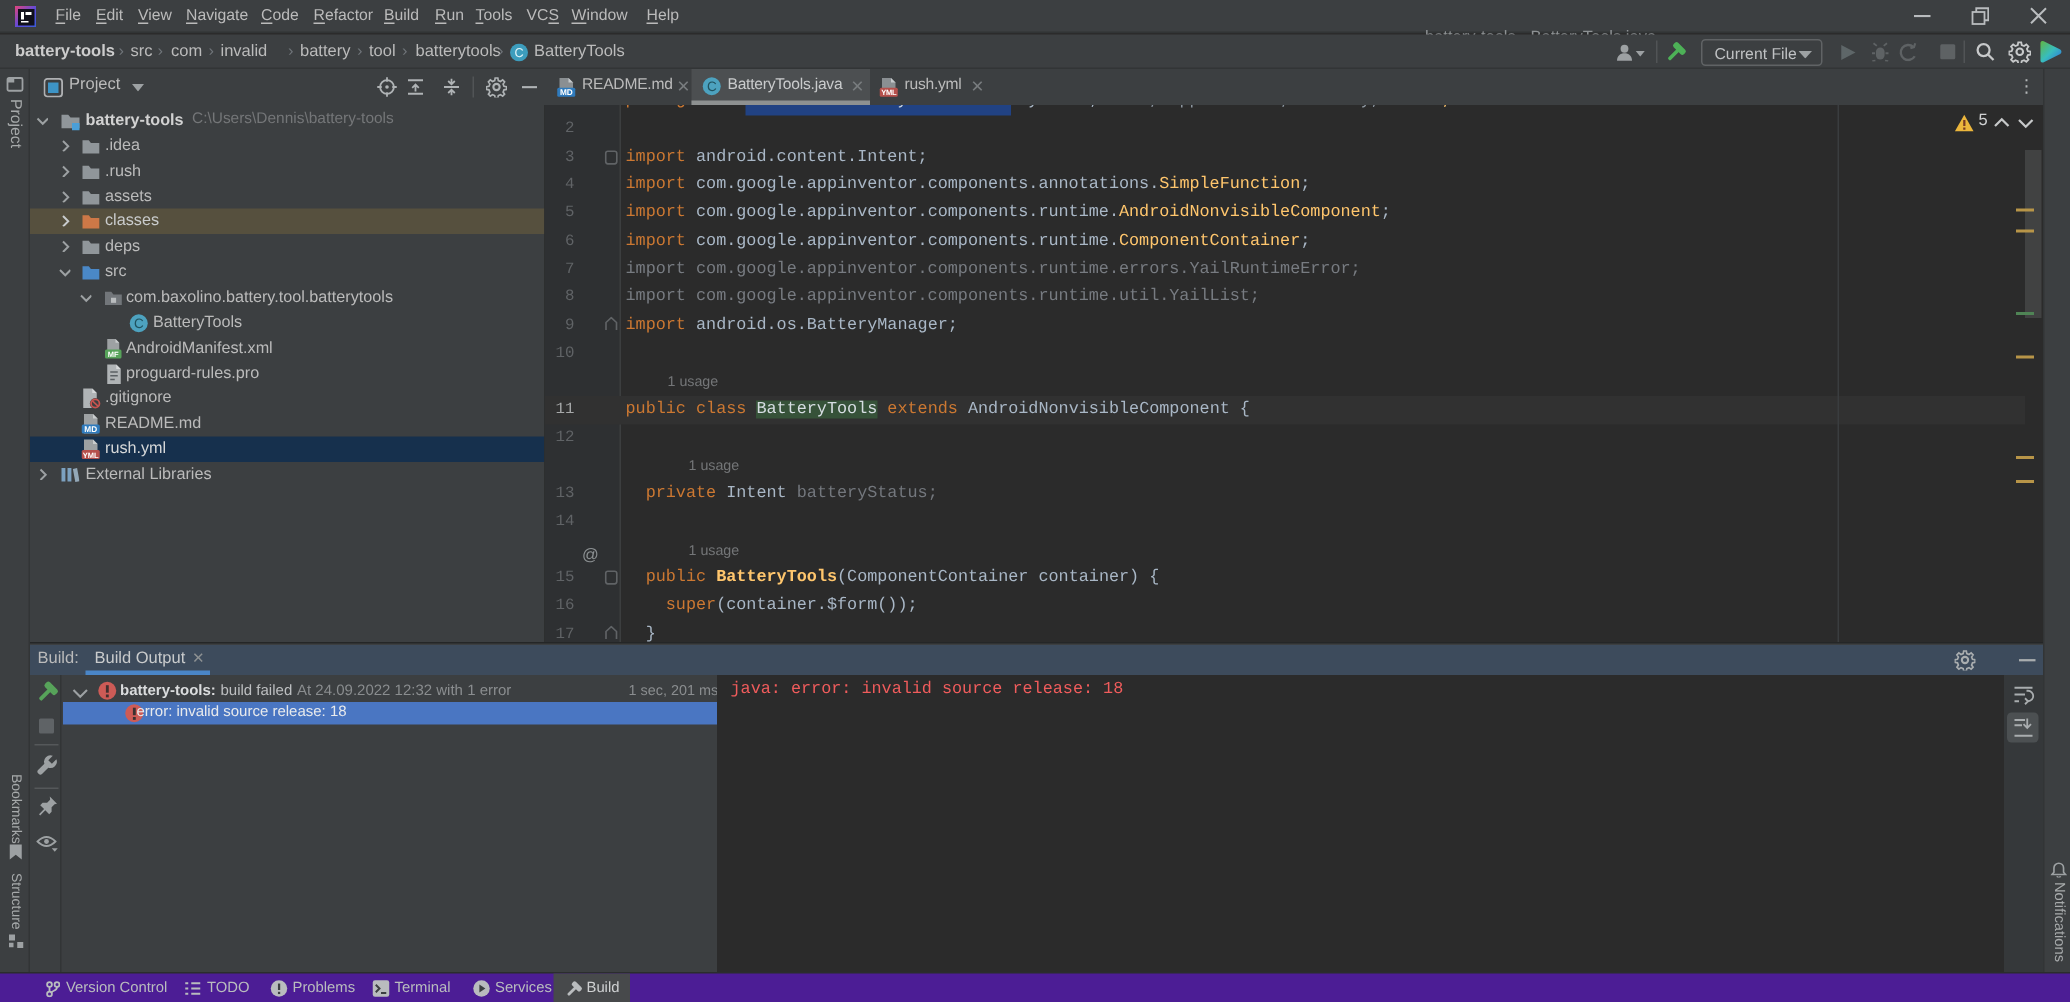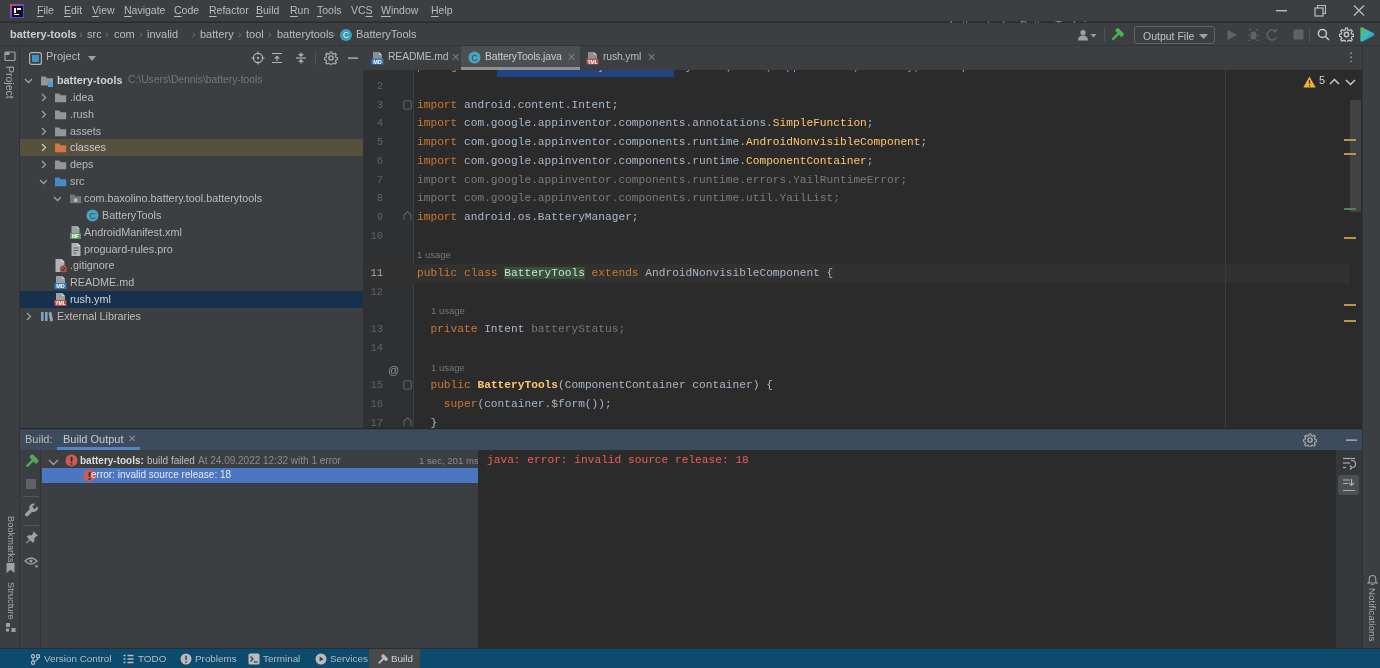--- a/index.html
+++ b/index.html
@@ -38,34 +38,34 @@
 #tree { left:20px; top:70px; width:343px; height:358px; background:#3c3f41; font-size:10.8px; color:#bbbbbb; overflow:hidden; }
 .trow { position:absolute; left:0; width:343px; height:17px; }
 .trow span { position:absolute; top:2px; white-space:nowrap; }
 .chev { position:absolute; width:8px; height:8px; }
 
 #editor { left:363px; top:70px; width:999px; height:358px; background:#2b2b2b; overflow:hidden; }
 #gutter { position:absolute; left:0; top:0; width:51px; height:358px; background:#2e3032; border-right:1px solid #3c3e3f; }
 .ln { position:absolute; left:0; width:20px; text-align:right; font-size:10.5px; color:#606366; font-family:"Liberation Mono",monospace; line-height:18.7px; height:18.7px; }
 .cl { position:absolute; left:54px; white-space:pre; font-family:"Liberation Mono",monospace; font-size:11.2px; color:#a9b7c6; line-height:18.7px; height:18.7px; }
 .o { color:#cc7832; } .g { color:#ffc66d; } .dim { color:#777b81; } .fld { color:#73777d; }
-.usage { font-family:"Liberation Sans",sans-serif; font-size:9.5px; color:#747678; }
+.usage { font-family:"Liberation Sans",sans-serif; font-size:9.5px; color:#747678;margin-left:28px; }
 #mline { position:absolute; left:862px; top:0; width:1px; height:358px; background:#3a3d3f; }
 
 #rstrip { left:1362px; top:46px; width:18px; height:602px; background:#3c3f41; border-left:1px solid #323536; }
 
 #build { left:20px; top:428px; width:1342px; height:220px; background:#3c3f41; border-top:1px solid #242627; }
 #bheader { position:absolute; left:0; top:1px; width:1342px; height:20px; background:#3d4b5c; font-size:11px; color:#bbbbbb; }
 #btoolbar { position:absolute; left:0; top:21px; width:21px; height:199px; background:#3c3f41; border-right:1px solid #323536; }
 #btree span { white-space:nowrap; } #btree { position:absolute; left:22px; top:21px; width:436px; height:199px; background:#3c3f41; font-size:10px; color:#bbbbbb; }
 #bconsole { position:absolute; left:458px; top:21px; width:858px; height:199px; background:#2b2b2b; }
 #bconsole .err { position:absolute; left:9px; top:4px; font-family:"Liberation Mono",monospace; font-size:11.2px; color:#f05c5c; }
 #cstrip { position:absolute; left:1316px; top:21px; width:26px; height:199px; background:#35383a; }
 
-#status { left:0; top:648px; width:1380px; height:20px; background:#0c4a6e; border-top:1px solid #2b2d2e; font-size:9.9px; color:#b9bcbe; }
+#status { left:0; top:648px; width:1380px; height:20px; background:#4c1d95; border-top:1px solid #2b2d2e; font-size:9.9px; color:#b9bcbe; }
 #status .si { position:absolute; top:4px; white-space:nowrap; }
 </style>
 </head>
 <body>
 <div id="app">
   <div class="abs" id="menubar">
     <div id="logo">
         <div class="in"></div>
         <div class="b1"></div>
         <div class="b2"></div>
@@ -121,21 +121,21 @@
         <path d="M14.5 6 h6 l-3 3.6 z"></path>
       </svg>
     <div class="c" style="left:1104px;top:4px;width:1px;height:15px;background:#515456"></div>
     <svg class="c" style="left:1109px;top:4px" width="16" height="16">
         <g transform="rotate(45 8 8)">
           <rect x="6.9" y="4" width="2.4" height="10.5" rx="1" fill="#4db157"></rect>
           <rect x="3.2" y="2.2" width="9.6" height="4.2" rx="1.5" fill="#4db157"></rect>
         </g>
       </svg>
     <div class="c" style="left:1134px;top:3px;width:81px;height:18px;border:1px solid #606365;border-radius:3px">
-      <span style="position:absolute;left:8px;top:3px;color:#bfc1c3;font-size:10.5px">Output File</span>
+      <span style="position:absolute;left:8px;top:3px;color:#bfc1c3;font-size:10.5px">Current File</span>
       <svg style="position:absolute;left:64px;top:7px" width="9" height="5">
           <path d="M0 0 h9 l-4.5 5 z" fill="#9da1a3"></path>
         </svg>
     </div>
     <svg class="c" style="left:1226px;top:6px" width="12" height="12">
         <path d="M1.5 1 L11 6 L1.5 11 z" fill="#5e6668"></path>
       </svg>
     <svg class="c" style="left:1247px;top:5px" width="13" height="13" fill="#5e6264">
         <rect x="3.6" y="3.6" width="5.8" height="8" rx="2.9"></rect>
         <path d="M4.2 2.6 l-2.2-1.8 M8.8 2.6 l2.2-1.8 M1 7.5 h2 M10 7.5 h2 M3.3 12.4 l-2.1 0.4 M9.7 12.4 l2.1 0.4" stroke="#5e6264" stroke-width="1.2" fill="none"></path>

